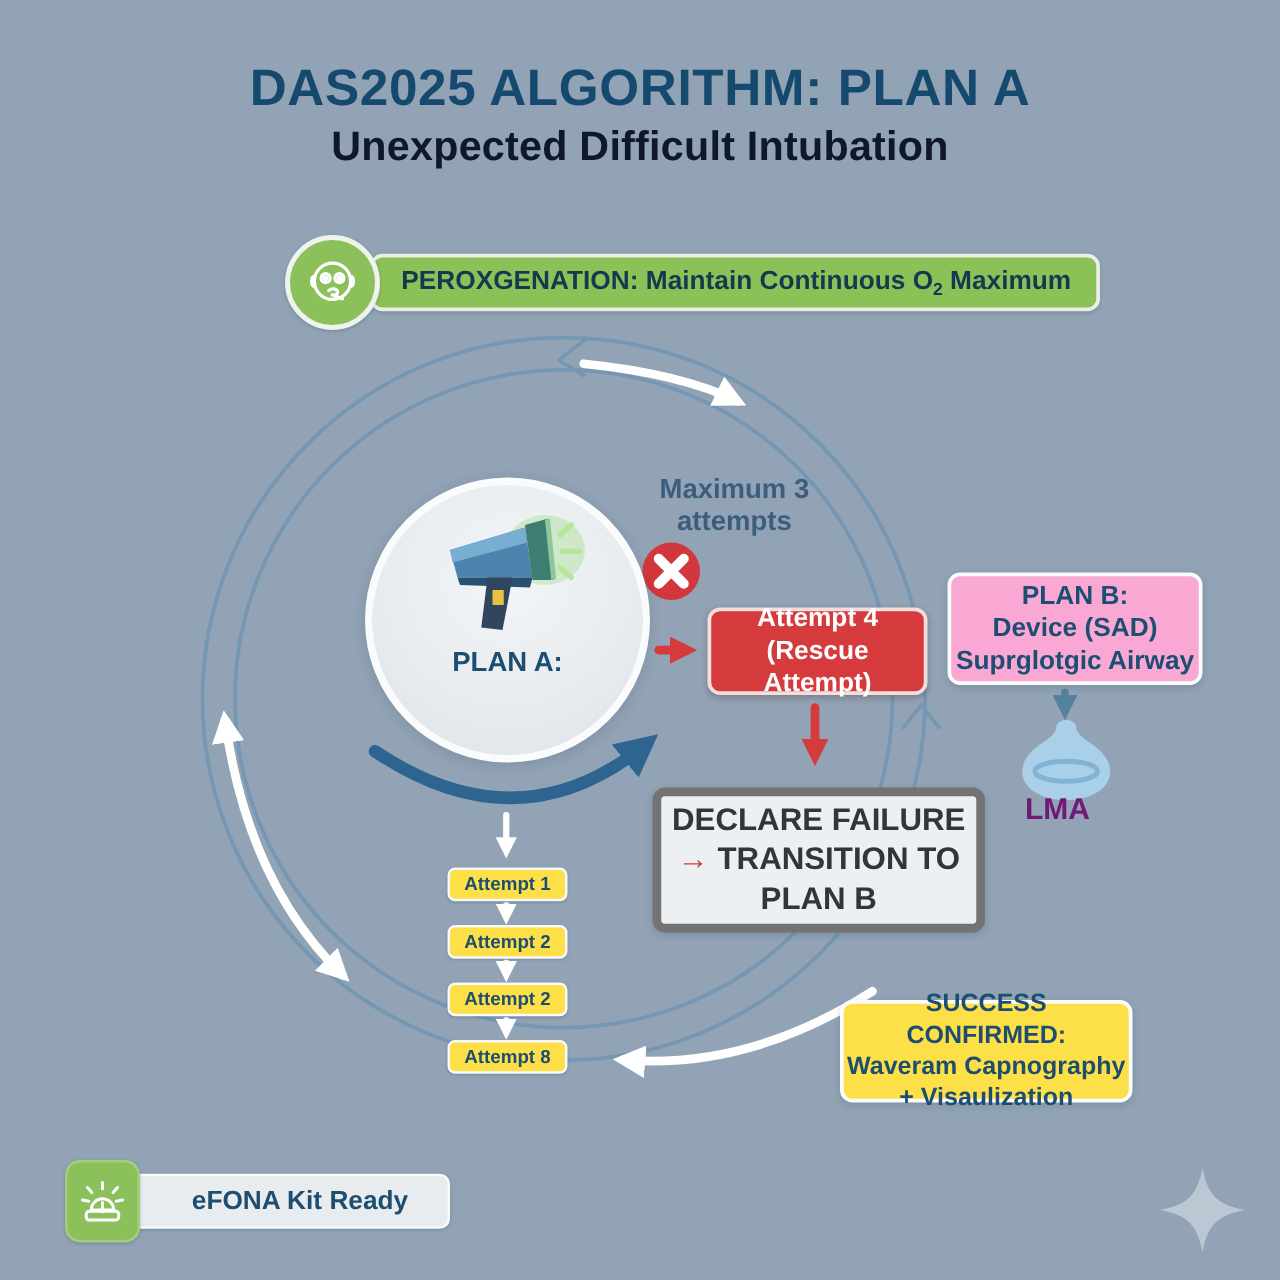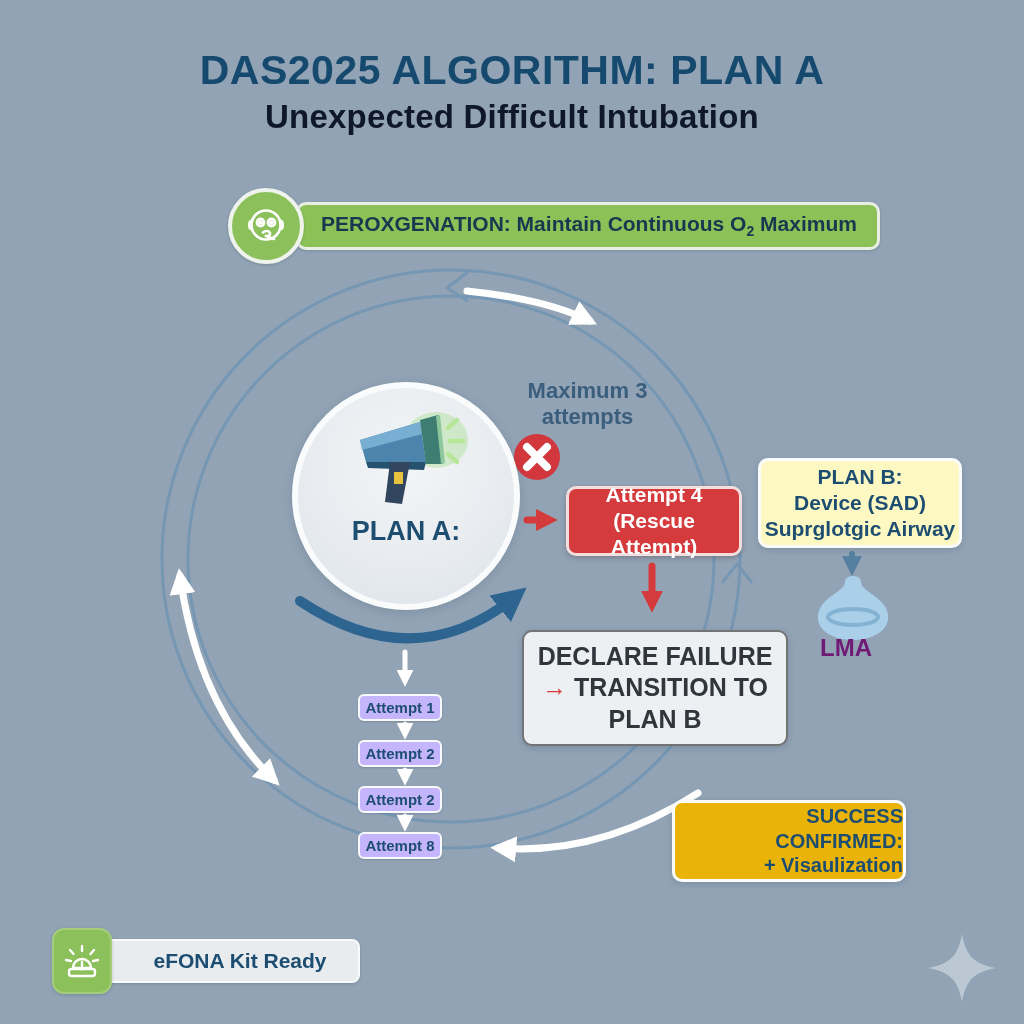--- a/index.html
+++ b/index.html
@@ -18,46 +18,46 @@
   .banner-pill{margin-left:-8px;background:#8cc157;border:3px solid #e9efe3;border-radius:10px;
     padding:7px 20px 7px 22px;font-size:21px;font-weight:700;color:#17384f;white-space:nowrap;
     box-shadow:0 1px 3px rgba(40,60,80,.2);}
   .banner-pill sub{font-size:14px;}
 
   .plan-a-circle{left:292px;top:382px;width:228px;height:228px;border-radius:50%;
     background:radial-gradient(circle at 50% 35%, #f3f5f7 0%, #e7ebef 60%, #dbe2e9 100%);
     border:6px solid #fafbfc;display:flex;flex-direction:column;align-items:center;
     box-shadow:0 2px 10px rgba(40,60,80,.18);}
   .plan-a-circle .circle-icon{margin-top:18px;}
-  .plan-a-line1{font-size:27px;font-weight:700;color:#1d4e72;margin-top:2px;}
+  .plan-a-line1{font-size:22px;font-weight:700;color:#1d4e72;margin-top:2px;}
   .plan-a-line2{font-size:22px;font-weight:700;color:#1d4e72;margin-top:2px;}
 
   .max-note{left:505px;top:378px;width:165px;text-align:center;color:#3c5e7d;font-size:22px;font-weight:700;line-height:1.2;}
 
   .attempt4-box{left:566px;top:486px;width:176px;height:70px;background:#d53a3c;border:3px solid #f3dede;
     border-radius:10px;color:#ffffff;font-weight:700;font-size:21px;text-align:center;
     display:flex;flex-direction:column;justify-content:center;line-height:1.25;box-shadow:0 2px 5px rgba(60,20,20,.25);}
 
-  .planb-box{left:758px;top:458px;width:204px;height:90px;background:#fef9c3;border:3px solid #fbfcfd;
+  .planb-box{left:758px;top:458px;width:204px;height:90px;background:#f9a8d4;border:3px solid #fbfcfd;
     border-radius:10px;color:#1d4e72;font-weight:700;font-size:21px;text-align:center;
     display:flex;flex-direction:column;justify-content:center;line-height:1.25;box-shadow:0 2px 6px rgba(40,60,80,.18);}
 
   .lma-label{left:820px;top:634px;width:70px;color:#701a75;font-size:24px;font-weight:700;}
 
-  .declare-box{left:522px;top:630px;width:266px;height:116px;background:#edf0f3;border:2px solid #737373;
+  .declare-box{left:522px;top:630px;width:266px;height:116px;background:#edf0f3;border:7px solid #737373;
     border-radius:10px;color:#30363c;font-weight:700;font-size:25px;text-align:center;
     display:flex;flex-direction:column;justify-content:center;line-height:1.26;box-shadow:0 2px 6px rgba(40,60,80,.2);}
   .declare-box .red-arrow-glyph{color:#d53a3c;}
 
-  .attempt-chip{left:358px;width:84px;height:27px;background:#c4b5fd;border:2px solid #f7f9fa;border-radius:6px;
+  .attempt-chip{left:358px;width:96px;height:27px;background:#fde047;border:2px solid #f7f9fa;border-radius:6px;
     color:#1d4e72;font-size:15px;font-weight:700;display:flex;align-items:center;justify-content:center;
     box-shadow:0 1px 2px rgba(40,60,80,.2);}
 
-  .success-box{left:672px;top:800px;width:234px;height:82px;background:#eab308;border:3px solid #fbfcfd;
-    border-radius:10px;color:#1d4e72;font-weight:700;font-size:20px;text-align:right;
+  .success-box{left:672px;top:800px;width:234px;height:82px;background:#fde047;border:3px solid #fbfcfd;
+    border-radius:10px;color:#1d4e72;font-weight:700;font-size:20px;text-align:center;
     display:flex;flex-direction:column;justify-content:center;line-height:1.24;box-shadow:0 2px 6px rgba(40,60,80,.18);}
 
   .efona-wrap{left:52px;top:928px;}
   .efona-pill{position:absolute;left:44px;top:11px;width:236px;height:40px;background:#e8ecef;border:2px solid #f8fafb;
     border-radius:8px;color:#1d4e72;font-size:21px;font-weight:700;display:flex;align-items:center;justify-content:center;
     padding-left:24px;box-shadow:0 1px 3px rgba(40,60,80,.2);}
   .efona-icon{position:absolute;left:0;top:0;width:56px;height:62px;background:#8bc05a;border-radius:12px;
     border:2px solid #a5cd7c;display:flex;align-items:center;justify-content:center;z-index:3;
     box-shadow:0 1px 3px rgba(40,60,80,.25);}
 </style>
@@ -190,20 +190,21 @@
     <div>PLAN B</div>
   </div>
 
   <div class="abs attempt-chip" style="top:694px">Attempt 1</div>
   <div class="abs attempt-chip" style="top:740px">Attempt 2</div>
   <div class="abs attempt-chip" style="top:786px">Attempt 2</div>
   <div class="abs attempt-chip" style="top:832px">Attempt 8</div>
 
   <div class="abs success-box">
     <div>SUCCESS CONFIRMED:</div>
+    <div>Waveram Capnography</div>
     <div>+ Visaulization</div>
   </div>
 
   <div class="abs efona-wrap">
     <div class="efona-pill">eFONA Kit Ready</div>
     <div class="efona-icon">
       <svg width="42" height="46" viewBox="0 0 42 46" fill="none" stroke="#ffffff" stroke-width="2.4" stroke-linecap="round">
         <path d="M12 30 A9 9 0 0 1 30 30 Z" stroke-linejoin="round"></path>
         <rect x="8" y="31" width="26" height="7" rx="2.5"></rect>
         <line x1="21" y1="24" x2="21" y2="28"></line>

